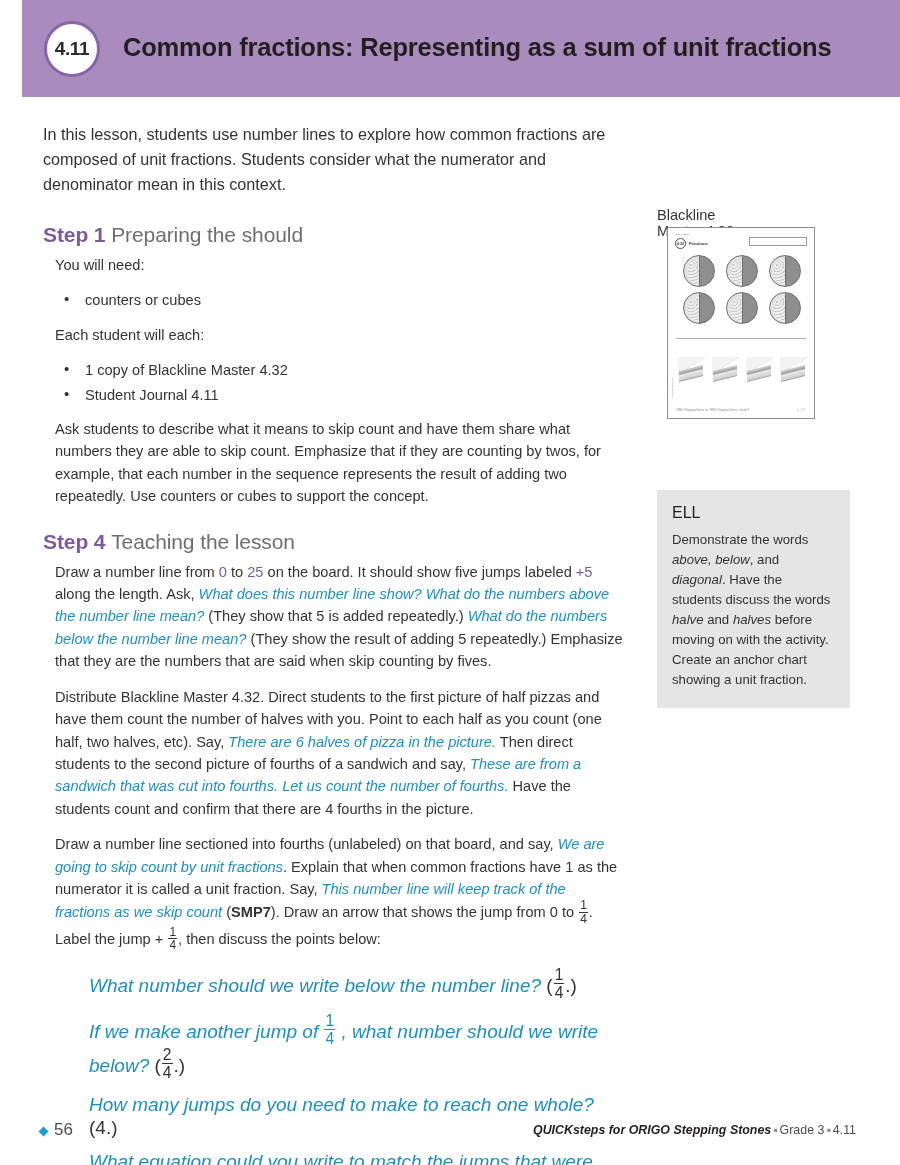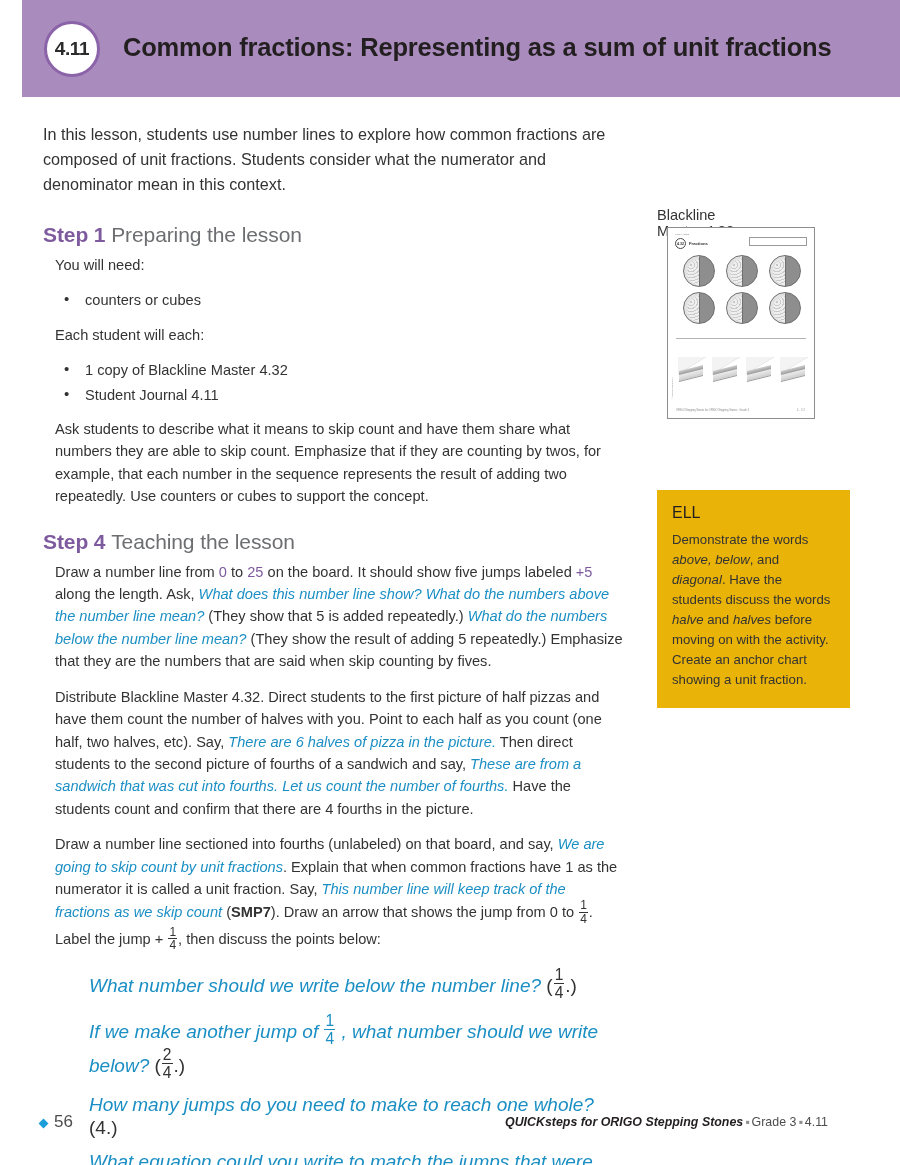--- a/index.html
+++ b/index.html
@@ -333,43 +333,44 @@
     transform: rotate(-90deg);
     transform-origin: left bottom;
     white-space: nowrap;
   }
 
   .ell-box {
     position: absolute;
     left: 657px;
     top: 393px;
     width: 193px;
-    background: #eab308;
+    background: #e5e5e5;
     padding: 14px 15px 18px 15px;
     box-sizing: border-box;
   }
   .ell-title {
     font-size: 16px;
     color: #231f20;
     margin: 0 0 8px 0;
   }
   .ell-text {
     font-size: 13.2px;
     line-height: 20px;
     color: #333333;
     margin: 0;
   }
 
   
   .footer {
     position: absolute;
     left: 0;
-    bottom: 30px;
+    bottom: 22px;
     width: 873px;
     height: 22px;
+    padding-left: 28px;
   }
   .foot-diamond {
     position: absolute;
     left: 40px;
     top: 7px;
     width: 7px;
     height: 7px;
     background: #1b9dd9;
     transform: rotate(45deg);
   }
@@ -404,21 +405,21 @@
 </div>
 
 <div class="page">
 
   <div class="col-main">
 
     <p class="intro">In this lesson, students use number lines to explore how common fractions are composed of unit fractions. Students consider what the numerator and denominator mean in this context.</p>
 
     <h2 class="step-head">
       <span class="n">Step 1</span>
-      <span class="t">Preparing the lesson</span>
+      <span class="t">Preparing the should</span>
     </h2>
     <div class="step-body">
       <p class="lead-in">You will need:</p>
       <ul class="needs">
         <li>counters or cubes</li>
       </ul>
       <p class="lead-in">Each student will each:</p>
       <ul class="needs">
         <li>1 copy of Blackline Master 4.32</li>
         <li>Student Journal 4.11</li>

